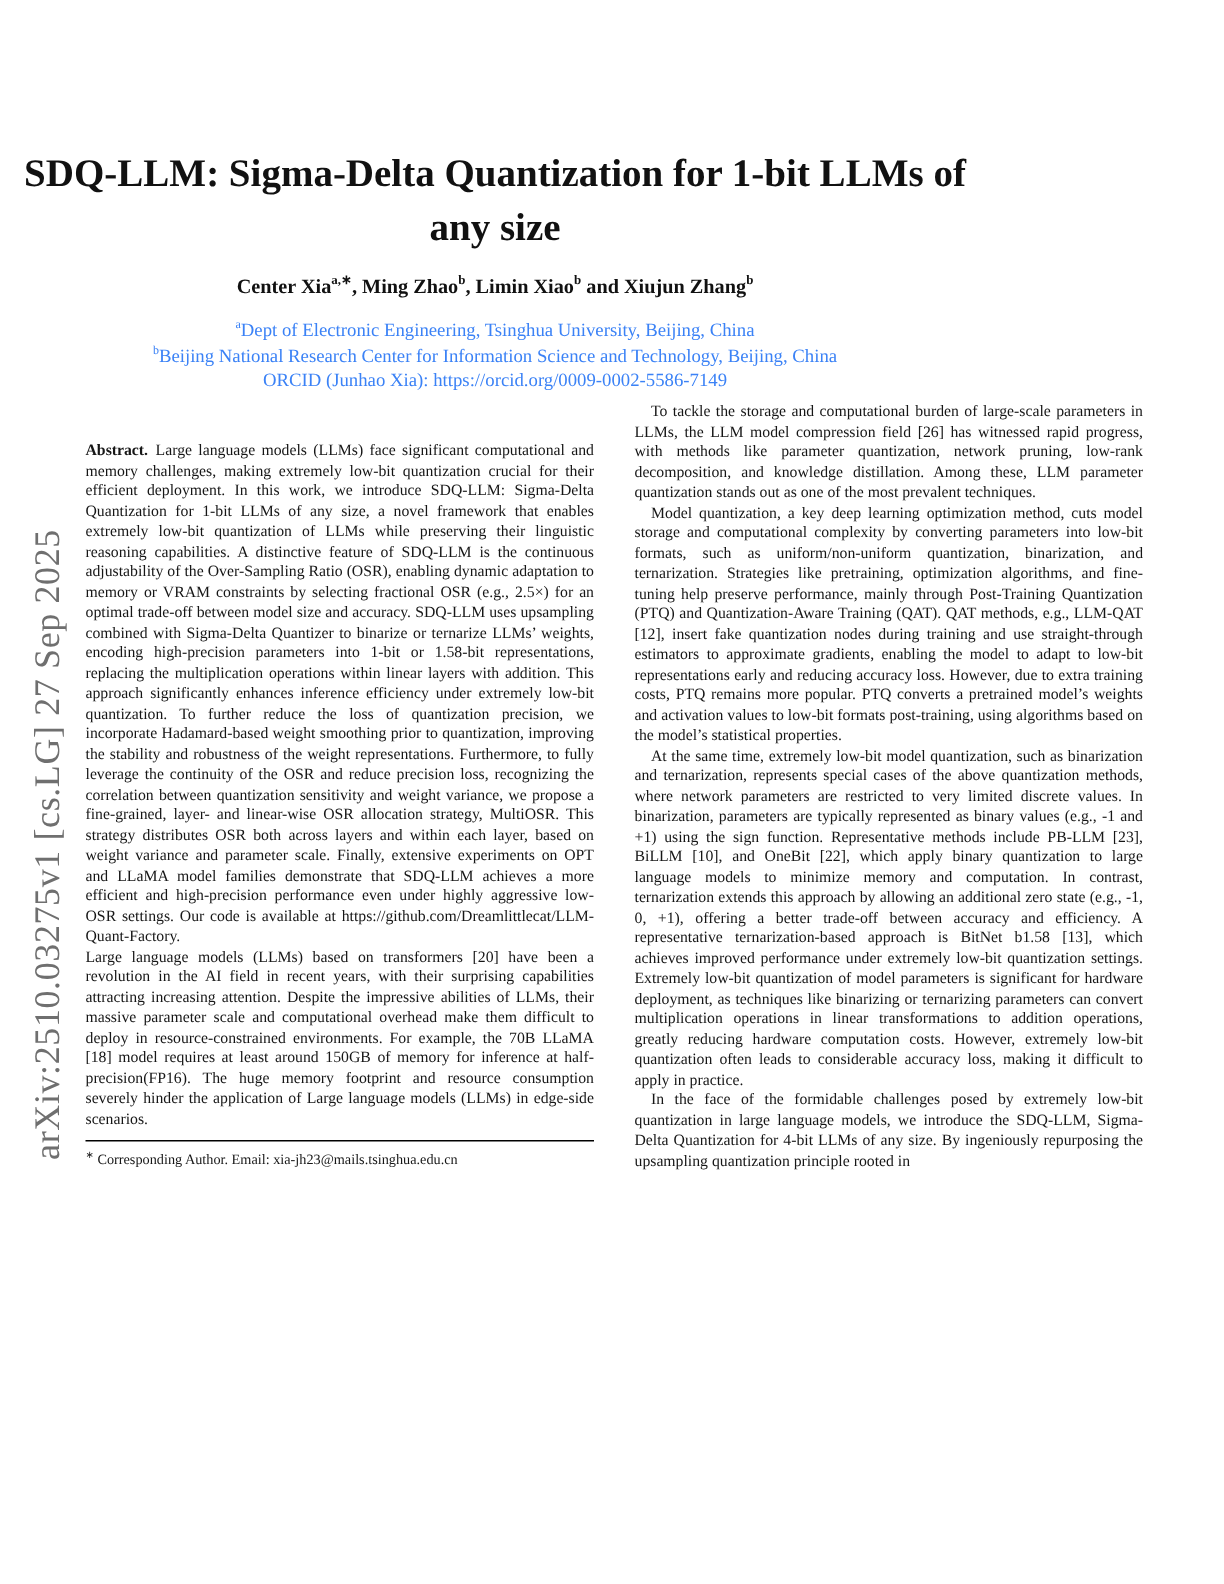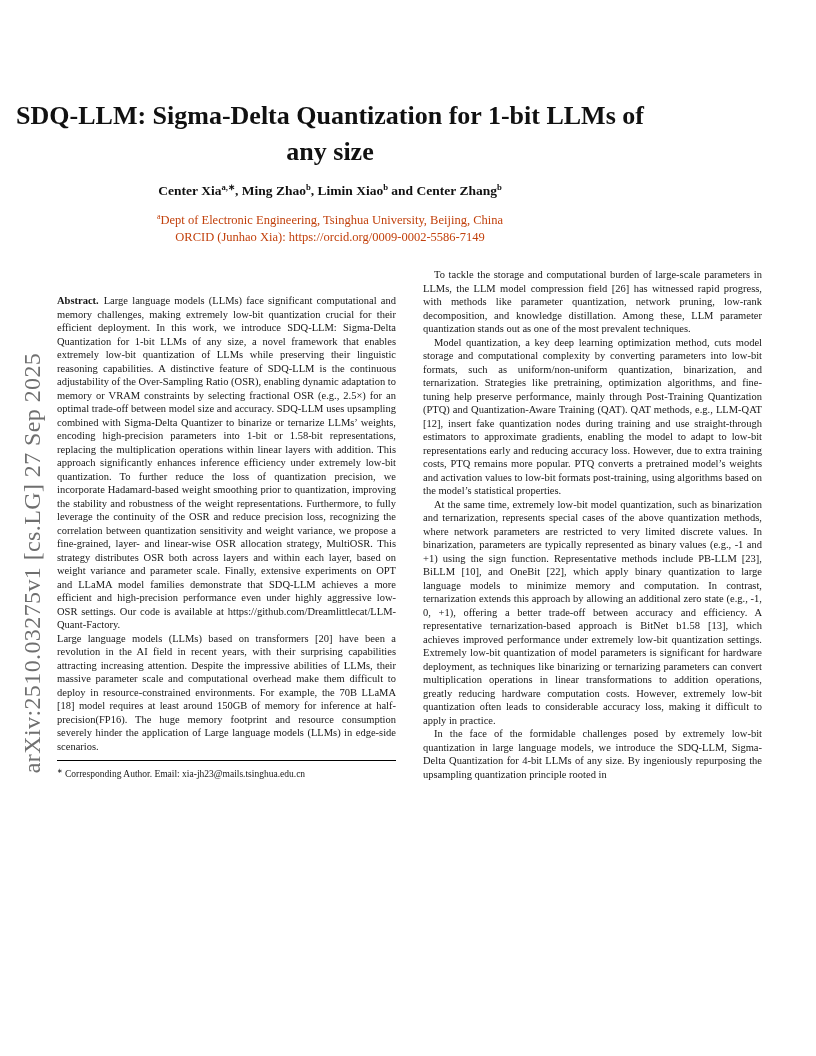--- a/index.html
+++ b/index.html
@@ -17,21 +17,21 @@
     color:#6f6f6f; font-size:24px; text-align:center; white-space:nowrap;
     letter-spacing:0.4px;
   }
 
   
   .hdr { position:absolute; top:98px; left:0; width:660px; text-align:center; }
   .title { margin:0; font-size:26px; font-weight:bold; line-height:36px; color:#111; }
   .title .tl { display:block; }
   .authors { margin-top:13px; font-size:13.5px; font-weight:bold; color:#111; }
   .authors sup, .affils sup { font-size:64%; vertical-align:super; line-height:0; }
-  .affils { margin-top:13px; font-size:12.5px; line-height:16.5px; color:#c2410c; }
+  .affils { margin-top:13px; font-size:12.5px; line-height:16.5px; color:#3b82f6; }
 
   
   .columns { position:absolute; top:268px; left:57px; width:705px; display:flex; gap:27px;align-items:flex-end; }
   .col { width:339px; }
   p.body, p.abstract { margin:0; font-size:10.5px; line-height:13.5px; text-align:justify; color:#161616; }
   p.abstract .lead { margin-right:5px; }
   .indent { text-indent:11px; }
   .noindent { text-indent:0; }
   .sec { margin:22px 0 13px 0; font-size:14.5px; font-weight:bold; color:#111; }
   .sec .num { margin-right:15px; }
@@ -47,24 +47,25 @@
 <div class="page">
 
   <div class="watermark">arXiv:2510.03275v1  [cs.LG]  27 Sep 2025</div>
 
   <div class="hdr">
     <h1 class="title">
       <span class="tl">SDQ-LLM: Sigma-Delta Quantization for 1-bit LLMs of</span>
       <span class="tl">any size</span>
     </h1>
     <div class="authors">
-      <span><span></span><span>Center Xia</span><sup>a,∗</sup></span><span><span>, </span><span>Ming Zhao</span><sup>b</sup></span><span><span>, </span><span>Limin Xiao</span><sup>b</sup></span><span><span> and </span><span>Center Zhang</span><sup>b</sup></span>
+      <span><span></span><span>Center Xia</span><sup>a,∗</sup></span><span><span>, </span><span>Ming Zhao</span><sup>b</sup></span><span><span>, </span><span>Limin Xiao</span><sup>b</sup></span><span><span> and </span><span>Xiujun Zhang</span><sup>b</sup></span>
     </div>
     <div class="affils">
       <div><sup>a</sup><span>Dept of Electronic Engineering, Tsinghua University, Beijing, China</span></div>
+      <div><sup>b</sup><span>Beijing National Research Center for Information Science and Technology, Beijing, China</span></div>
       <div><span>ORCID (Junhao Xia): </span><span class="plainlink">https://orcid.org/0009-0002-5586-7149</span></div>
     </div>
   </div>
 
   <div class="columns">
 
     <div class="col">
       <p class="abstract"><b class="lead">Abstract.</b><span>Large language models (LLMs) face significant computational and memory challenges, making extremely low-bit quantization crucial for their efficient deployment. In this work, we introduce SDQ-LLM: Sigma-Delta Quantization for 1-bit LLMs of any size, a novel framework that enables extremely low-bit quantization of LLMs while preserving their linguistic reasoning capabilities. A distinctive feature of SDQ-LLM is the continuous adjustability of the Over-Sampling Ratio (OSR), enabling dynamic adaptation to memory or VRAM constraints by selecting fractional OSR (e.g., 2.5×) for an optimal trade-off between model size and accuracy. SDQ-LLM uses upsampling combined with Sigma-Delta Quantizer to binarize or ternarize LLMs’ weights, encoding high-precision parameters into 1-bit or 1.58-bit representations, replacing the multiplication operations within linear layers with addition. This approach significantly enhances inference efficiency under extremely low-bit quantization. To further reduce the loss of quantization precision, we incorporate Hadamard-based weight smoothing prior to quantization, improving the stability and robustness of the weight representations. Furthermore, to fully leverage the continuity of the OSR and reduce precision loss, recognizing the correlation between quantization sensitivity and weight variance, we propose a fine-grained, layer- and linear-wise OSR allocation strategy, MultiOSR. This strategy distributes OSR both across layers and within each layer, based on weight variance and parameter scale. Finally, extensive experiments on OPT and LLaMA model families demonstrate that SDQ-LLM achieves a more efficient and high-precision performance even under highly aggressive low-OSR settings. Our code is available at</span> <span class="plainlink">https://github.com/Dreamlittlecat/LLM-Quant-Factory</span><span>.</span></p>
 
 

